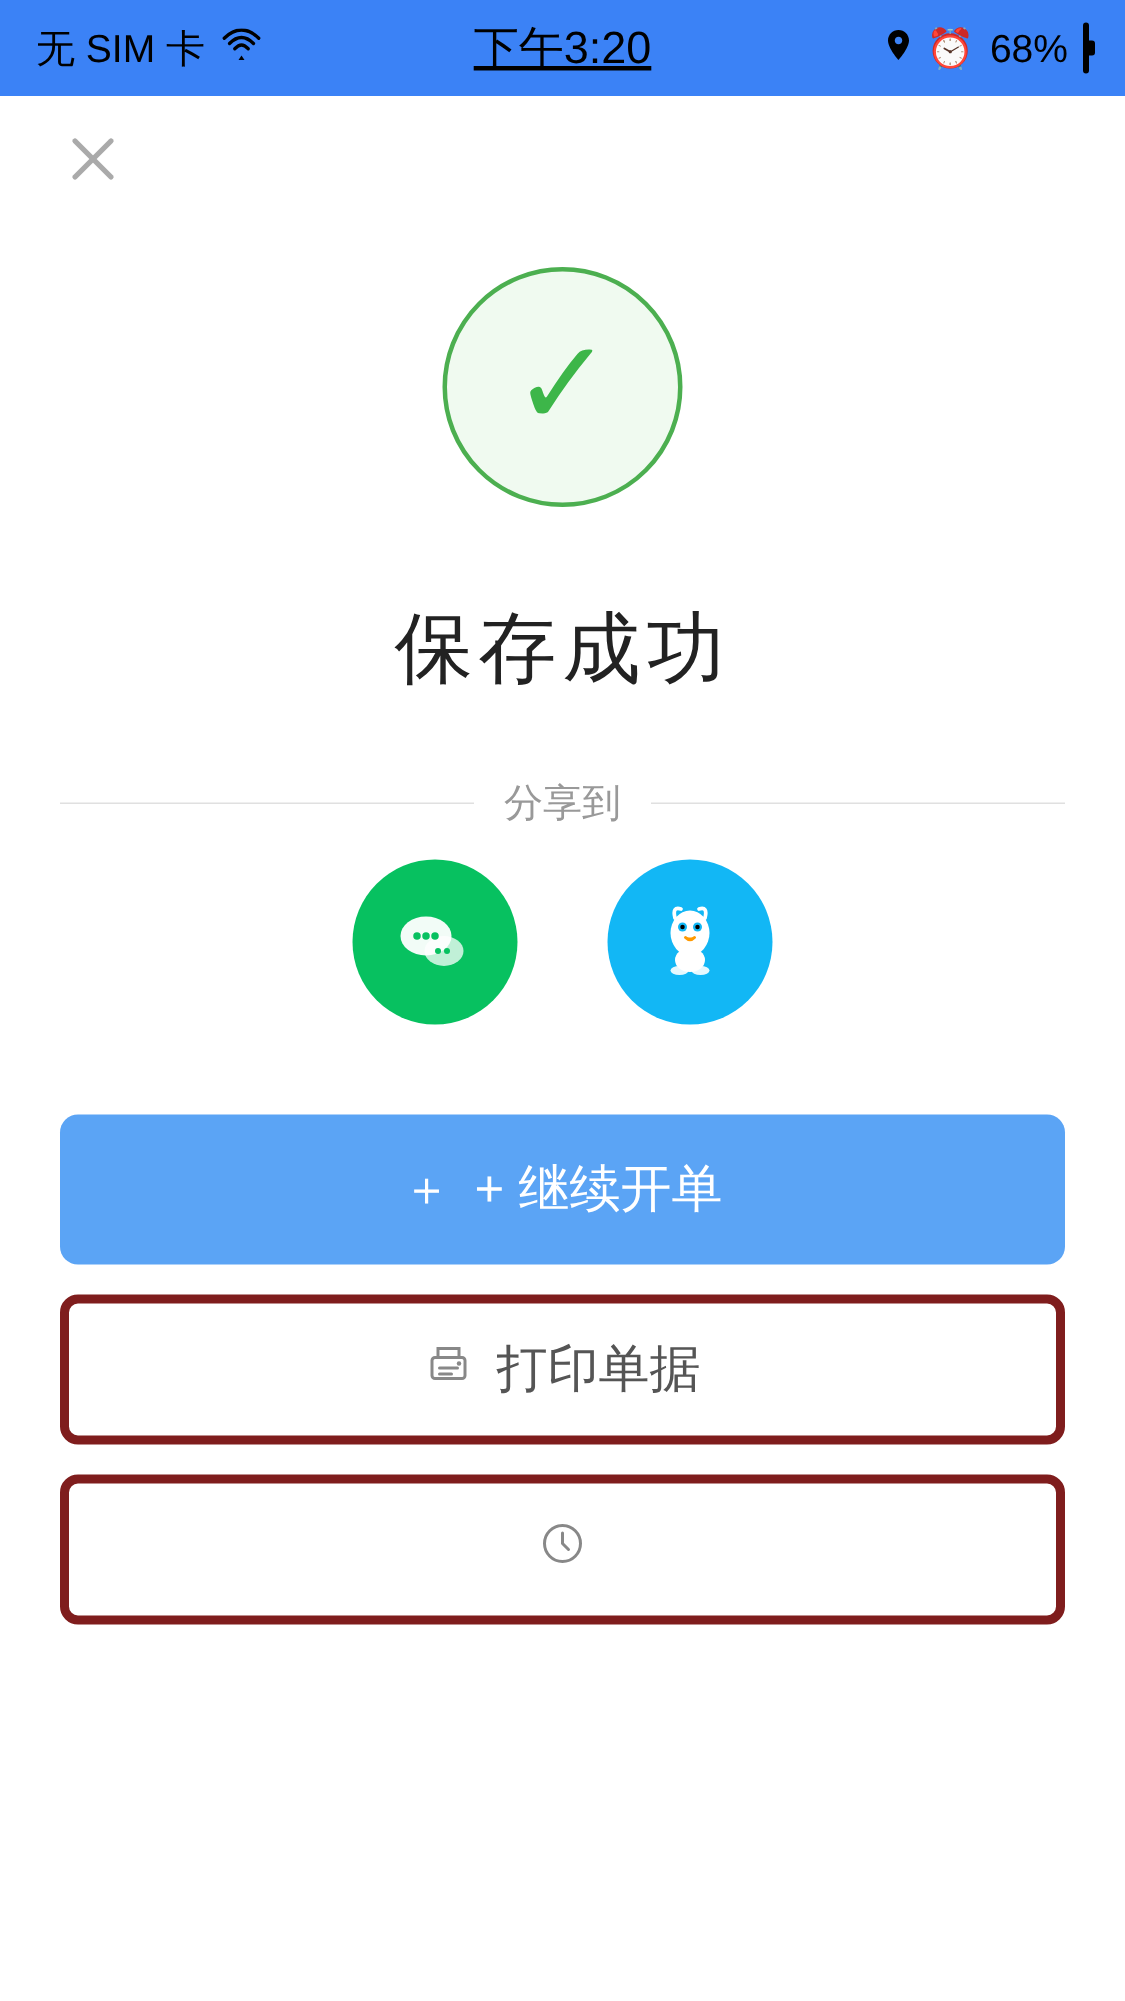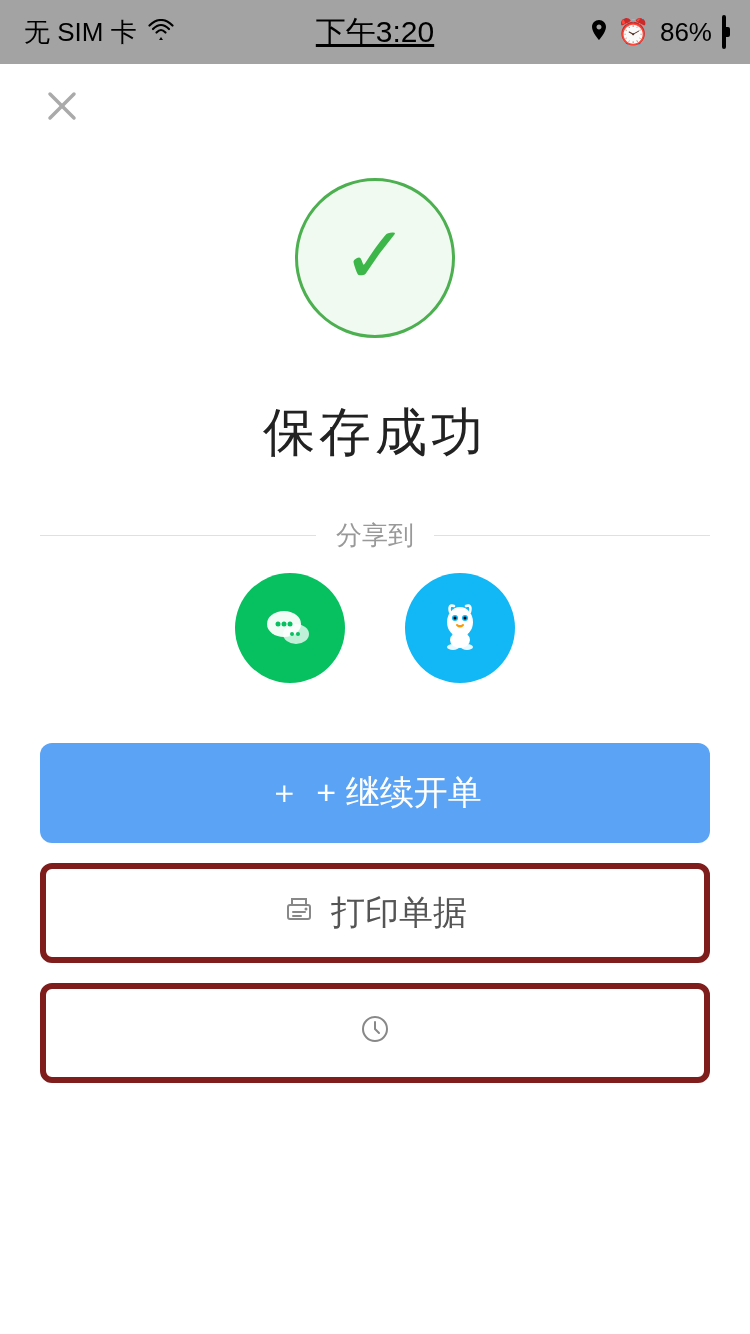--- a/index.html
+++ b/index.html
@@ -10,21 +10,21 @@
       height: 1334px;
       background: #ffffff;
       font-family: -apple-system, "PingFang SC", "Helvetica Neue", Arial, sans-serif;
       overflow: hidden;
     }
 
     
     .status-bar {
       width: 750px;
       height: 64px;
-      background: #a3a3a3;
+      background: #3b82f6;
       display: flex;
       align-items: center;
       justify-content: space-between;
       padding: 0 24px;
     }
     .status-left {
       display: flex;
       align-items: center;
       gap: 10px;
       font-size: 26px;
@@ -217,21 +217,21 @@
     </span>
   </div>
   <div class="status-center">下午3:20</div>
   <div class="status-right">
     <span>
       <svg width="18" height="22" viewBox="0 0 18 22" fill="none">
         <path d="M9 1C5.1 1 2 4.1 2 8c0 5.2 7 13 7 13s7-7.8 7-13c0-3.9-3.1-7-7-7zm0 9.5c-1.4 0-2.5-1.1-2.5-2.5S7.6 5.5 9 5.5s2.5 1.1 2.5 2.5S10.4 10.5 9 10.5z" fill="#000"></path>
       </svg>
     </span>
     <span>⏰</span>
-    <span>86%</span>
+    <span>68%</span>
     <span>
       <span class="battery-bar"><span class="battery-fill"></span></span>
     </span>
   </div>
 </div>
 
 <div class="close-btn">
   <div class="close-icon">
     <svg viewBox="0 0 32 32" fill="none">
       <line x1="4" y1="4" x2="28" y2="28" stroke="#aaa" stroke-width="3.5" stroke-linecap="round"></line>

